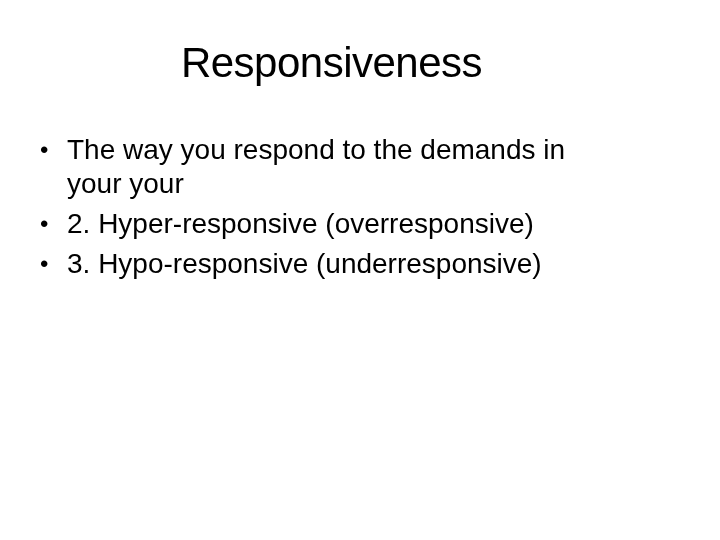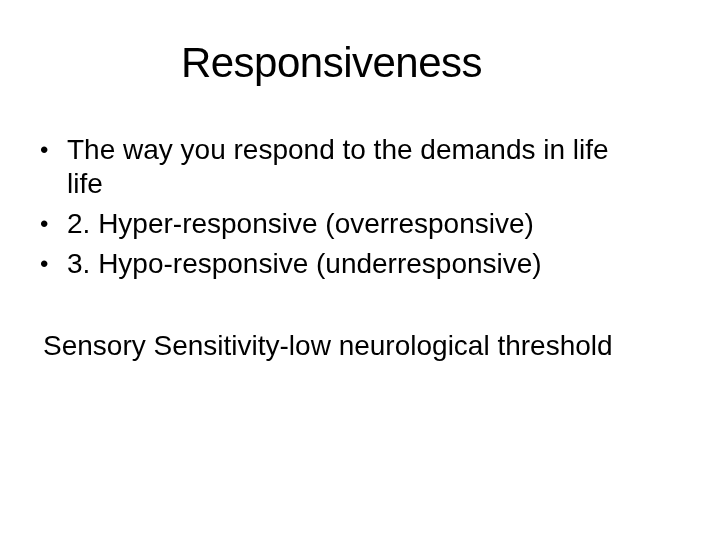--- a/index.html
+++ b/index.html
@@ -67,30 +67,29 @@
 
 <div class="slide">
 
   <h1 class="slide-title">Responsiveness</h1>
 
   <div class="content">
 
     <ul class="bullet-list">
       <li class="bullet-item">
         <span class="bullet-dot">•</span>
-        <span class="bullet-text">The way you respond to the demands in life life</span>
+        <span class="bullet-text">The way you respond to the demands in your your</span>
       </li>
       <li class="bullet-item">
         <span class="bullet-dot">•</span>
         <span class="bullet-text">2. Hyper-responsive (overresponsive)</span>
       </li>
       <li class="bullet-item">
         <span class="bullet-dot">•</span>
         <span class="bullet-text">3. Hypo-responsive (underresponsive)</span>
       </li>
     </ul>
 
     <div class="plain-block">
-      <div class="plain-line">Sensory Sensitivity-low neurological threshold</div>
     </div>
 
   </div>
 </div>
 
 </body></html>

